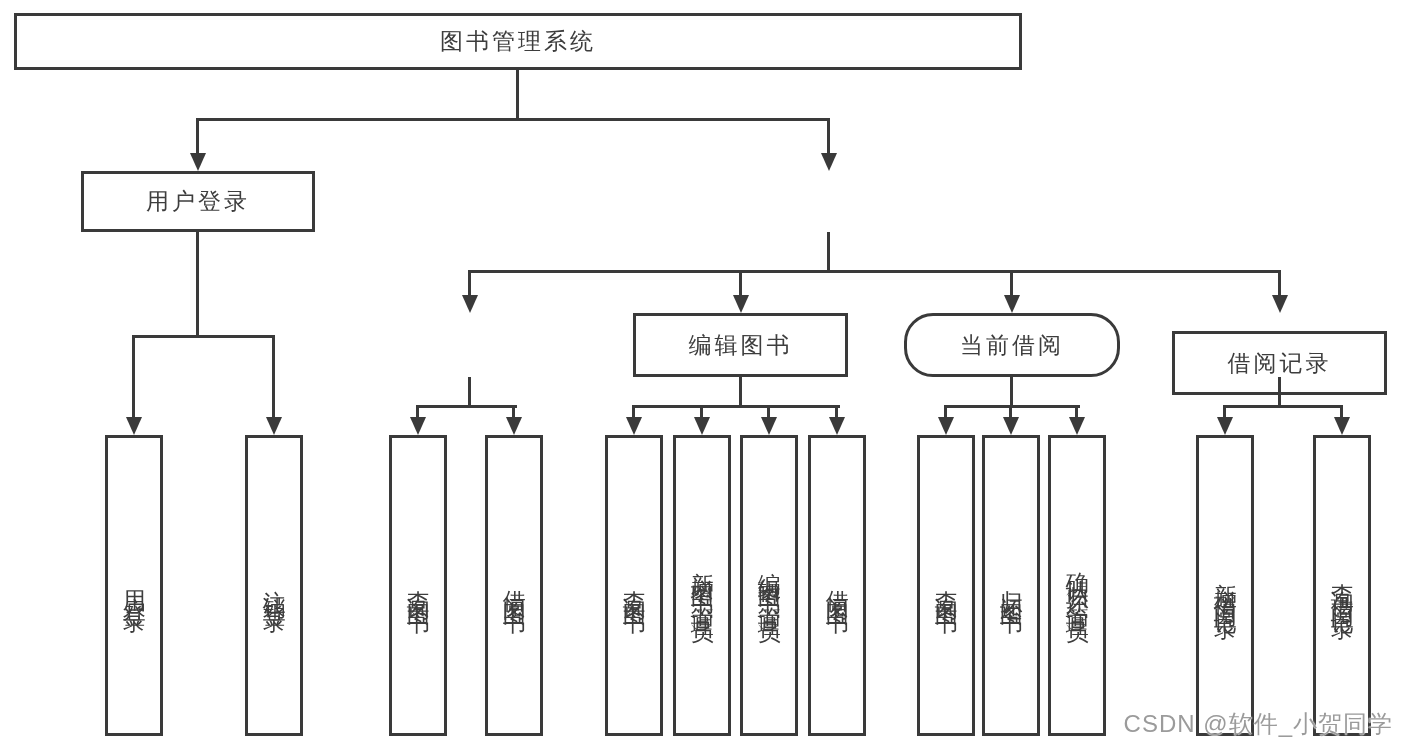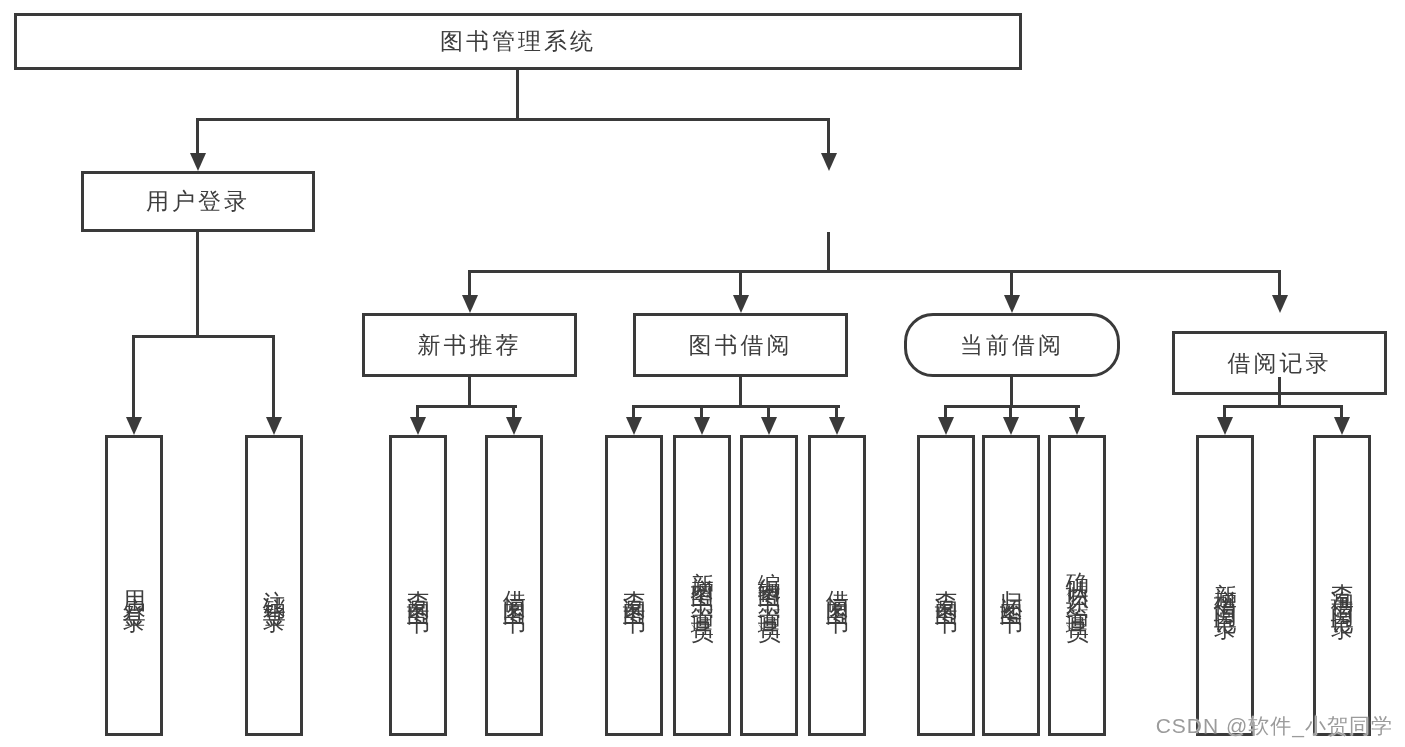--- a/index.html
+++ b/index.html
@@ -38,46 +38,43 @@
   .hline{position:absolute;height:3px;background:#3a3a3a;}
   .arrow{
     position:absolute;width:0;height:0;
     border-left:8px solid transparent;
     border-right:8px solid transparent;
     border-top:18px solid #3a3a3a;
   }
   .watermark{
     position:absolute;
     right:12px;bottom:7px;
-    font-size:21px;
+    font-size:24px;
     color:#9b9b9b;
     letter-spacing:1px;
     text-shadow:0 0 2px #ffffff,0 0 1px #ffffff;
     z-index:10;
     white-space:nowrap;
   }
 </style>
 </head>
 <body>
 
 <div id="canvas">
 
   <div class="node hnode" style="left:14px;top:13px;width:1008px;height:57px;">
     <span>图书管理系统</span>
   </div>
 
   <div class="node hnode" style="left:81px;top:171px;width:234px;height:61px;">
     <span>用户登录</span>
   </div>
 
-  <div class="node hnode" style="left:362px;top:313px;width:215px;height:64px;">
-    <span>新书推荐</span>
-  </div>
   <div class="node hnode" style="left:633px;top:313px;width:215px;height:64px;">
-    <span>图书借阅</span>
+    <span>编辑图书</span>
   </div>
   <div class="node hnode" style="left:904px;top:313px;width:216px;height:64px;border-radius:29px;">
     <span>当前借阅</span>
   </div>
   <div class="node hnode" style="left:1172px;top:331px;width:215px;height:64px;">
     <span>借阅记录</span>
   </div>
 
   <div class="node vnode" style="left:105px;top:435px;width:58px;height:301px;">
     <span class="vtext">用户登录</span>

